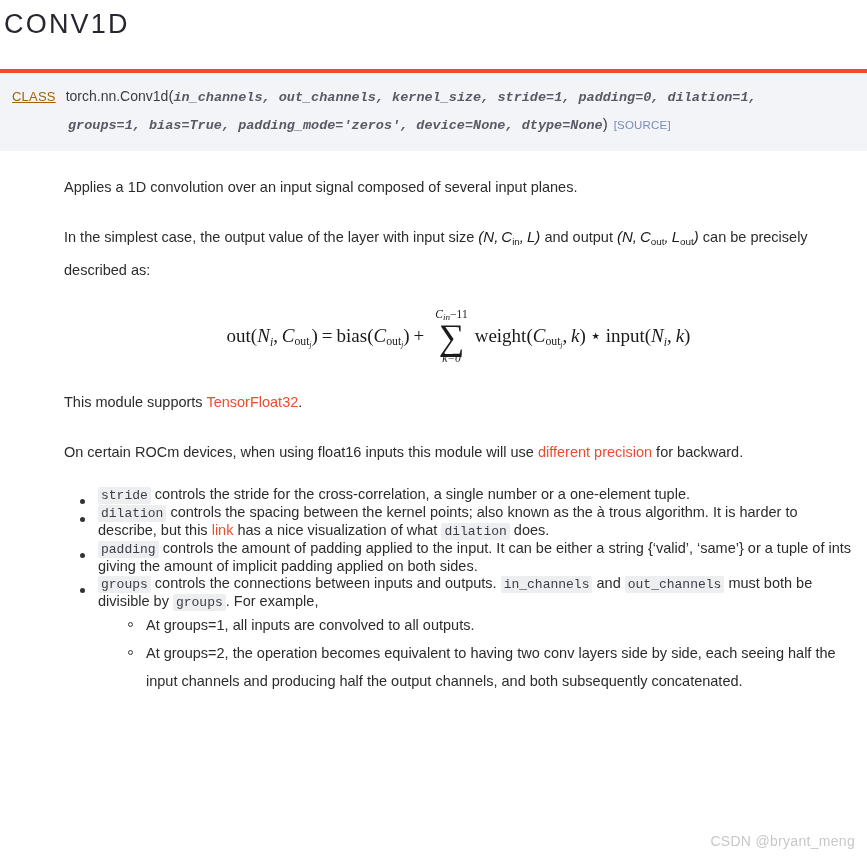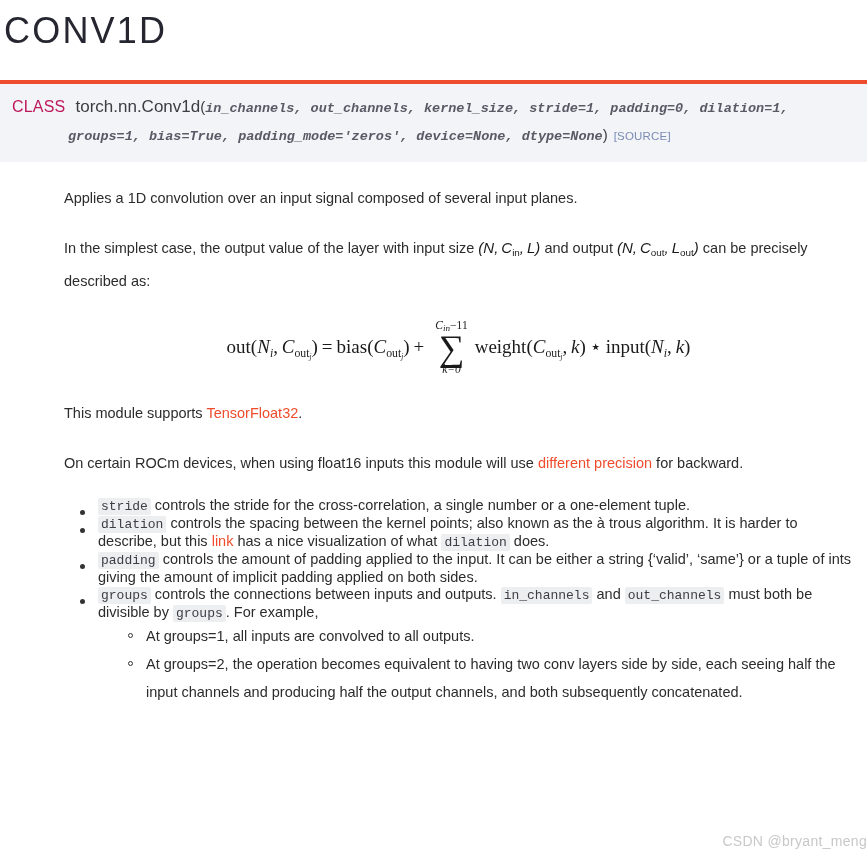--- a/index.html
+++ b/index.html
@@ -12,21 +12,21 @@
     background: #ffffff;
     font-family: "Liberation Sans", sans-serif;
     color: #262626;
     overflow: hidden;
     position: relative;
   }
 
   
   .page-title {
     font-family: "Liberation Sans", sans-serif;
-    font-size: 36px;
+    font-size: 27px;
     font-weight: 400;
     letter-spacing: 2.2px;
     color: #262630;
     margin: 0;
     padding: 8px 0 0 4px;
     line-height: 1.25;
   }
 
   
   .sig-wrap {
@@ -37,27 +37,28 @@
     box-sizing: border-box;
   }
   .sig-line {
     font-size: 14.5px;
     line-height: 26px;
     color: #4a4a52;
     white-space: normal;
   }
   .sig-class {
     font-family: "Liberation Sans", sans-serif;
-    font-size: 16px;
-    color: #be185d;
+    font-size: 13px;
+    color: #a16207;
     letter-spacing: .2px;
+    text-decoration: underline;
   }
   .sig-path {
     font-family: "Liberation Sans", sans-serif;
-    font-size: 17px;
+    font-size: 14px;
     color: #3c3c44;
     margin-left: 10px;
   }
   .sig-params {
     font-family: "Liberation Mono", monospace;
     font-style: italic;
     font-weight: bold;
     font-size: 13.5px;
     color: #5a5a66;
   }
@@ -211,21 +212,21 @@
     background: #eceef0;
     color: #3d3d46;
     padding: 1px 3px;
     border-radius: 2px;
     white-space: nowrap;
   }
 
   
   .watermark {
     position: absolute;
-    right: 0;
+    right: 12px;
     bottom: 14px;
     font-family: "Liberation Sans", sans-serif;
     font-size: 14px;
     color: #c8c8c8;
     letter-spacing: .3px;
     user-select: none;
   }
 </style>
 </head>
 <body>

